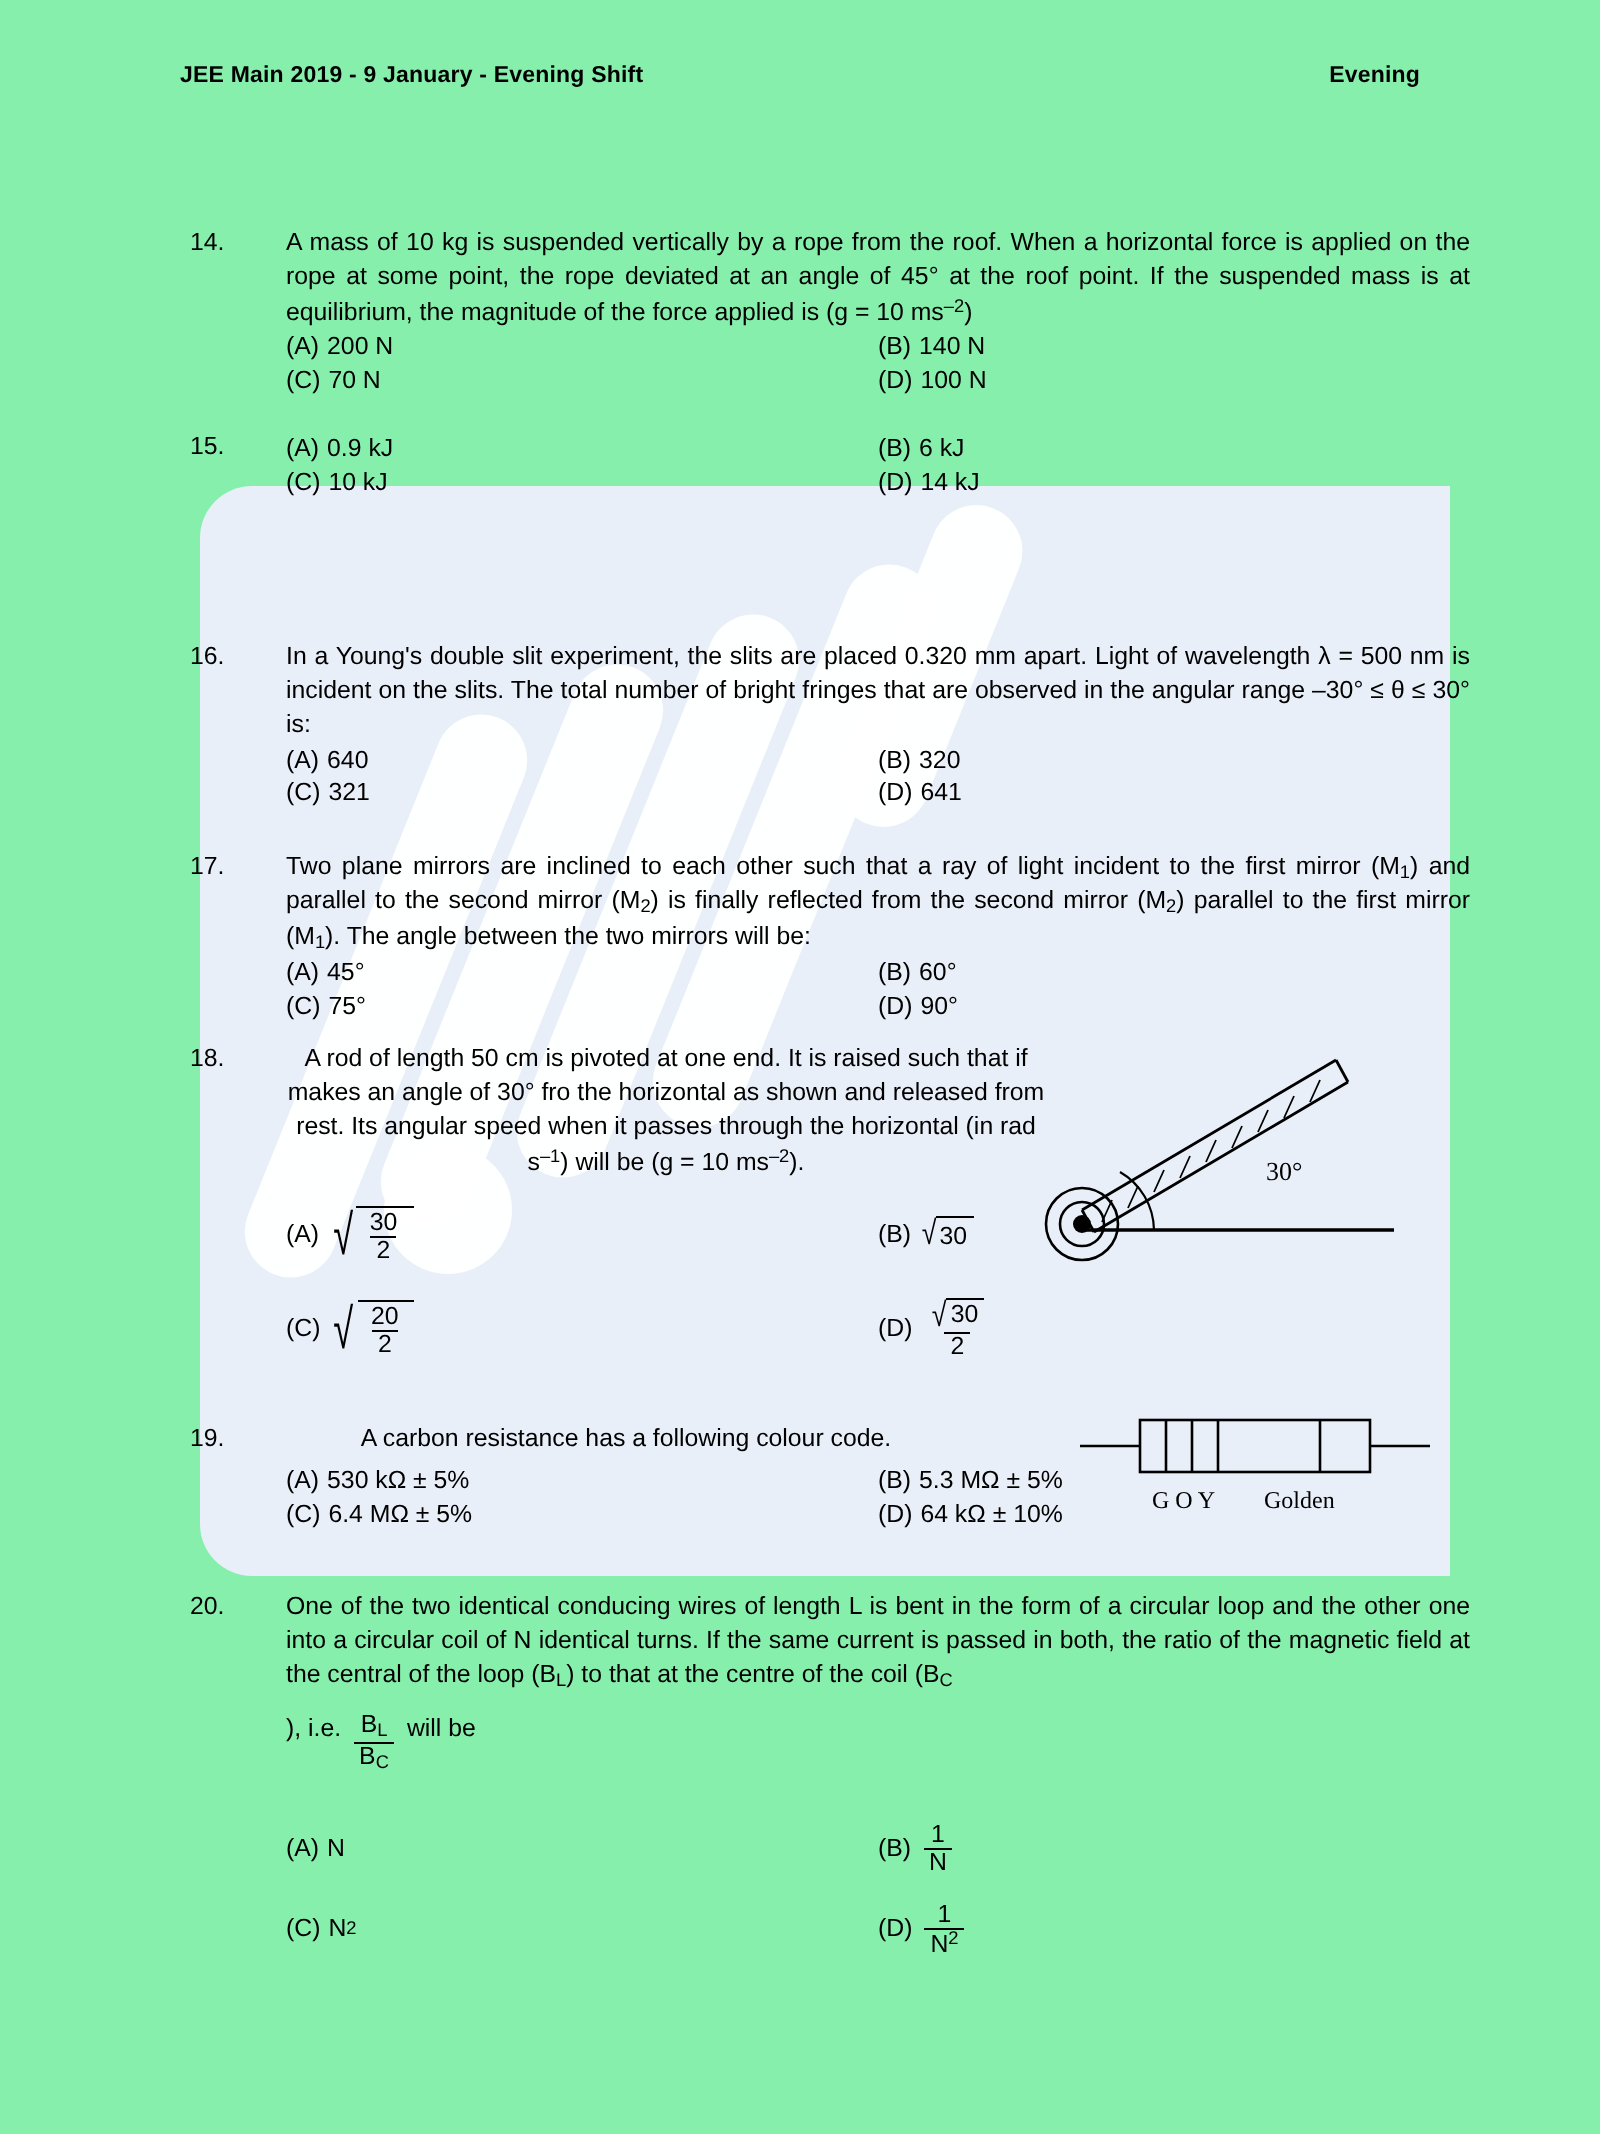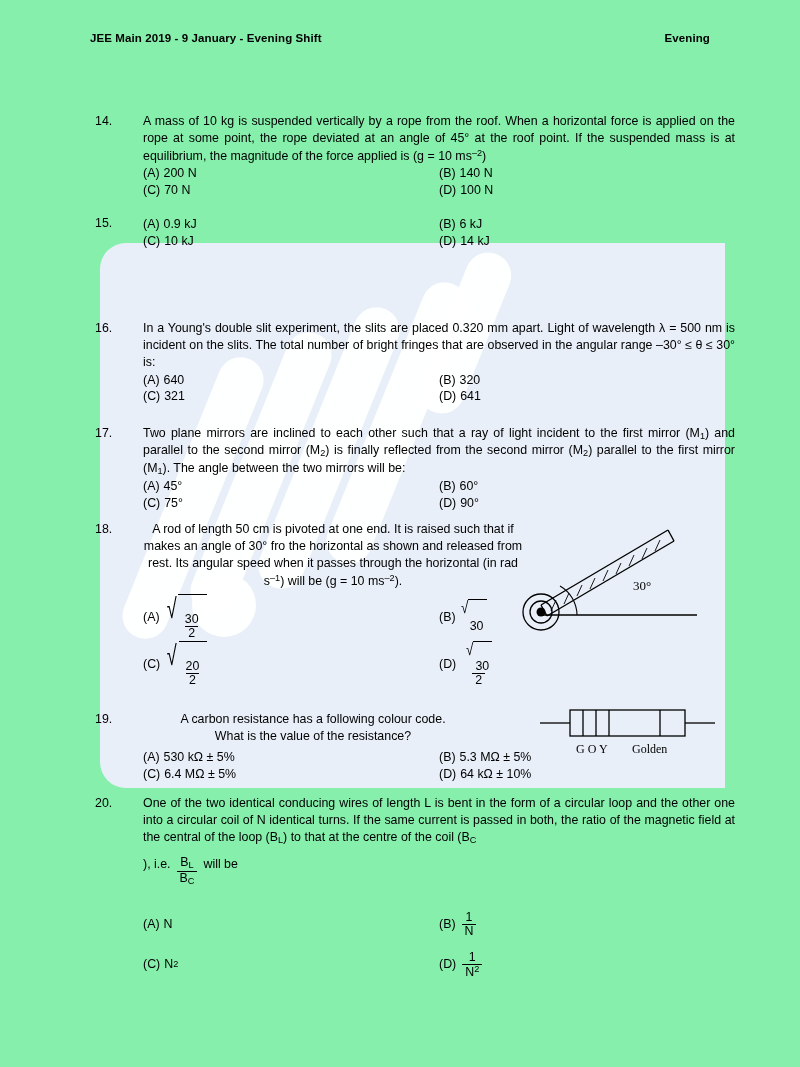--- a/index.html
+++ b/index.html
@@ -144,21 +144,21 @@
   }
   .sqrt .radical {
     display: inline-block;
     font-size: 1.35em;
     line-height: 1;
     margin-right: -1px;
     transform: scaleX(.8) translateY(1px);
   }
   .sqrt .radicand {
     border-top: 1.3px solid #000;
-    padding: 18px 3px 0 2px;
+    padding: 1px 3px 0 2px;
   }
   .tall .radical { font-size: 2.25em; transform: scaleX(.65) translateY(1px); }
 
   sub { font-size: .74em; vertical-align: -0.22em; }
   sup { font-size: .74em; vertical-align: 0.42em; }
 
   
   .fig { position: absolute; z-index: 4; }
   .fig-rod { left: 515px; top: 512px; }
   .fig-res { left: 540px; top: 706px; }
@@ -385,21 +385,20 @@
           <line x1="140" y1="39" x2="145" y2="28"></line>
         </g>
       </svg>
       <div class="fig-lbl" style="position:absolute;left:78px;top:66px;font-family:'Liberation Serif',serif;font-size:13px;padding-left:40px;">30°</div>
     </div>
 
     <div class="q" style="top:711px;">
       <div class="q-num">19.</div>
       <div class="q-body">
         <div class="q-stem narrow" style="width:340px;">A carbon resistance has a following colour code.</div>
-        <div class="q-stem narrow" style="width:340px;">What is the value of the resistance?</div>
         <div class="opts" style="margin-top:4px;">
           <div class="opt-row">
             <div class="opt">
                 <span class="opt-lbl">(A)</span>
                 <span>530 kΩ ± 5%</span>
               </div>
             <div class="opt">
                 <span class="opt-lbl">(B)</span>
                 <span>5.3 MΩ ± 5%</span>
               </div>

